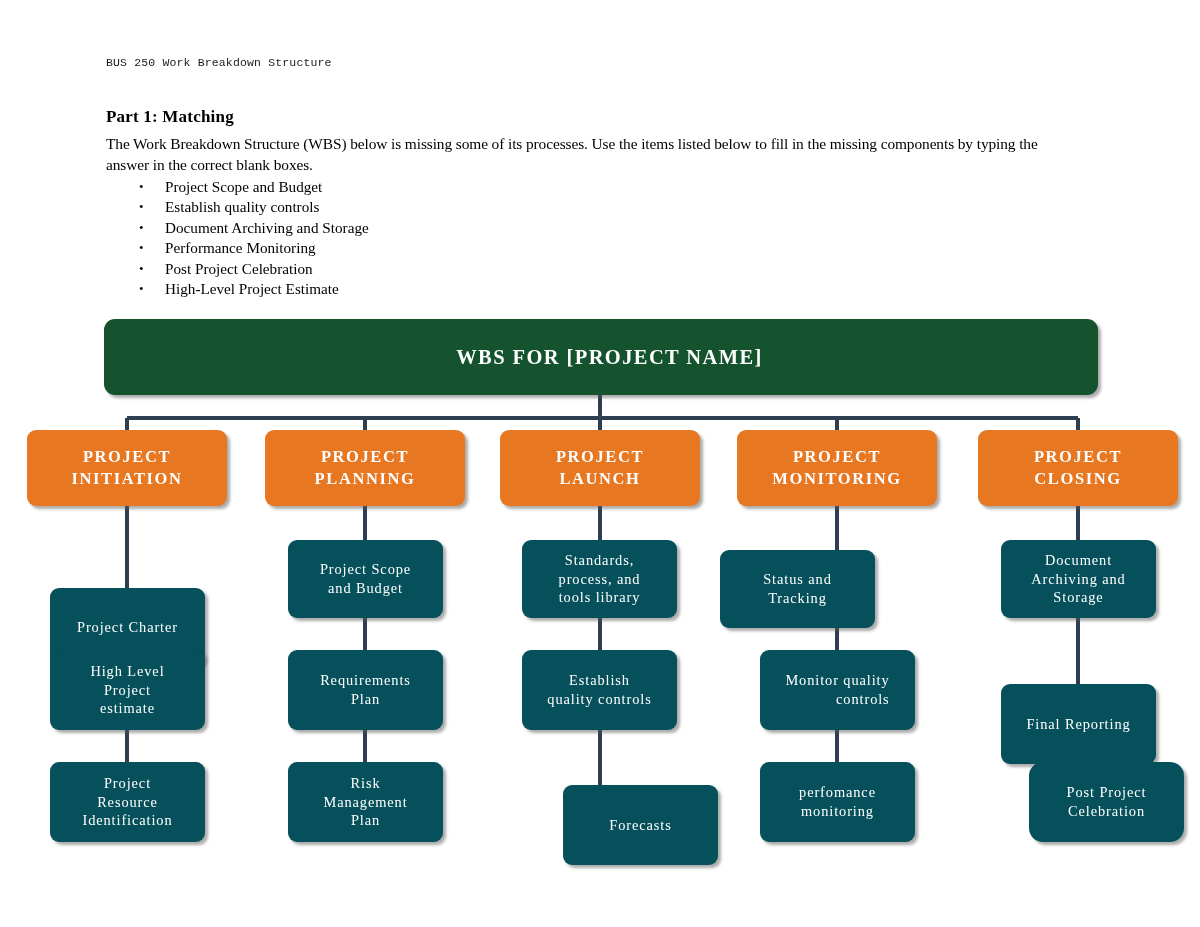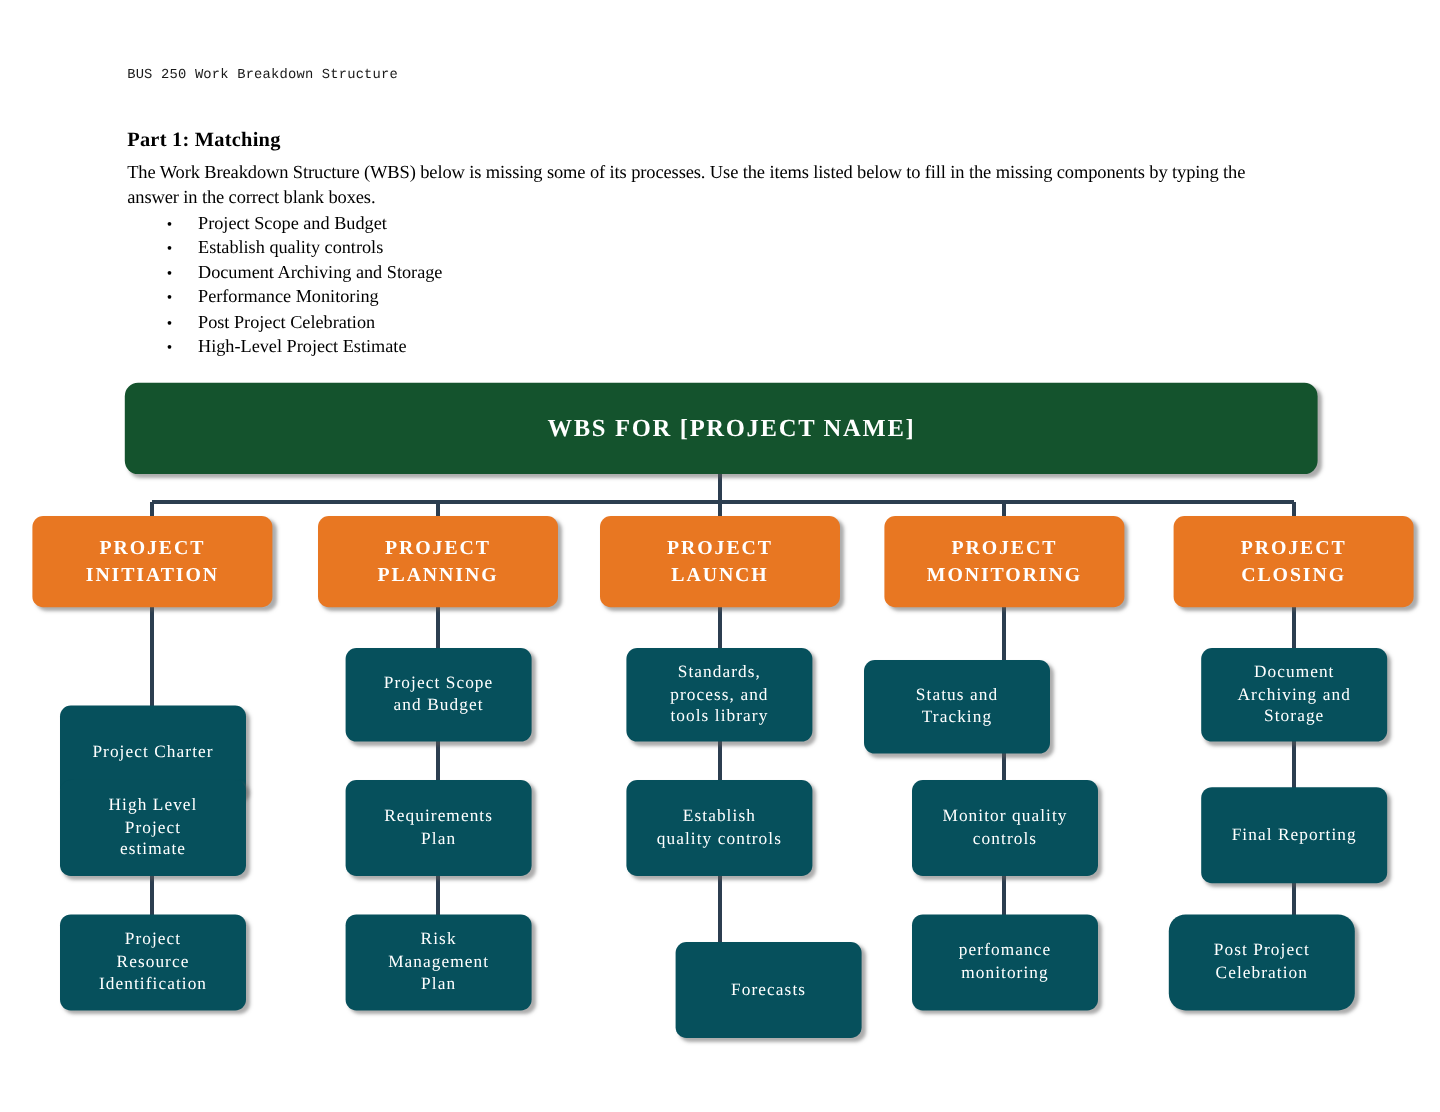--- a/index.html
+++ b/index.html
@@ -268,21 +268,21 @@
       <div>PROJECT</div>
       <div>MONITORING</div>
     </div>
   </div>
   <div class="node task-node task-row-1" style="left:720px; top:540px;margin-top:10px;">
     <div>
       <div>Status and</div>
       <div>Tracking</div>
     </div>
   </div>
-  <div class="node task-node task-row-2" style="left:760px; top:650px;">
+  <div class="node task-node task-row-2" style="left:760px; top:650px;text-align:right;">
     <div>
       <div>Monitor quality</div>
       <div>controls</div>
     </div>
   </div>
   <div class="node task-node task-row-3" style="left:760px; top:762px;">
     <div>
       <div>perfomance</div>
       <div>monitoring</div>
     </div>
@@ -294,25 +294,25 @@
       <div>CLOSING</div>
     </div>
   </div>
   <div class="node task-node task-row-1" style="left:1001px; top:540px;">
     <div>
       <div>Document</div>
       <div>Archiving and</div>
       <div>Storage</div>
     </div>
   </div>
-  <div class="node task-node task-row-2" style="left:1001px; top:656px;">
+  <div class="node task-node task-row-2" style="left:1001px; top:684px;">
     <div>
         <div>Final Reporting</div>
       </div>
   </div>
-  <div class="node task-node task-row-3" style="left:974px; top:762px;border-radius:14px;">
+  <div class="node task-node task-row-3" style="left:1029px; top:762px;border-radius:14px;">
     <div>
       <div>Post Project</div>
       <div>Celebration</div>
     </div>
   </div>
 
 </div>
 
 </body></html>

